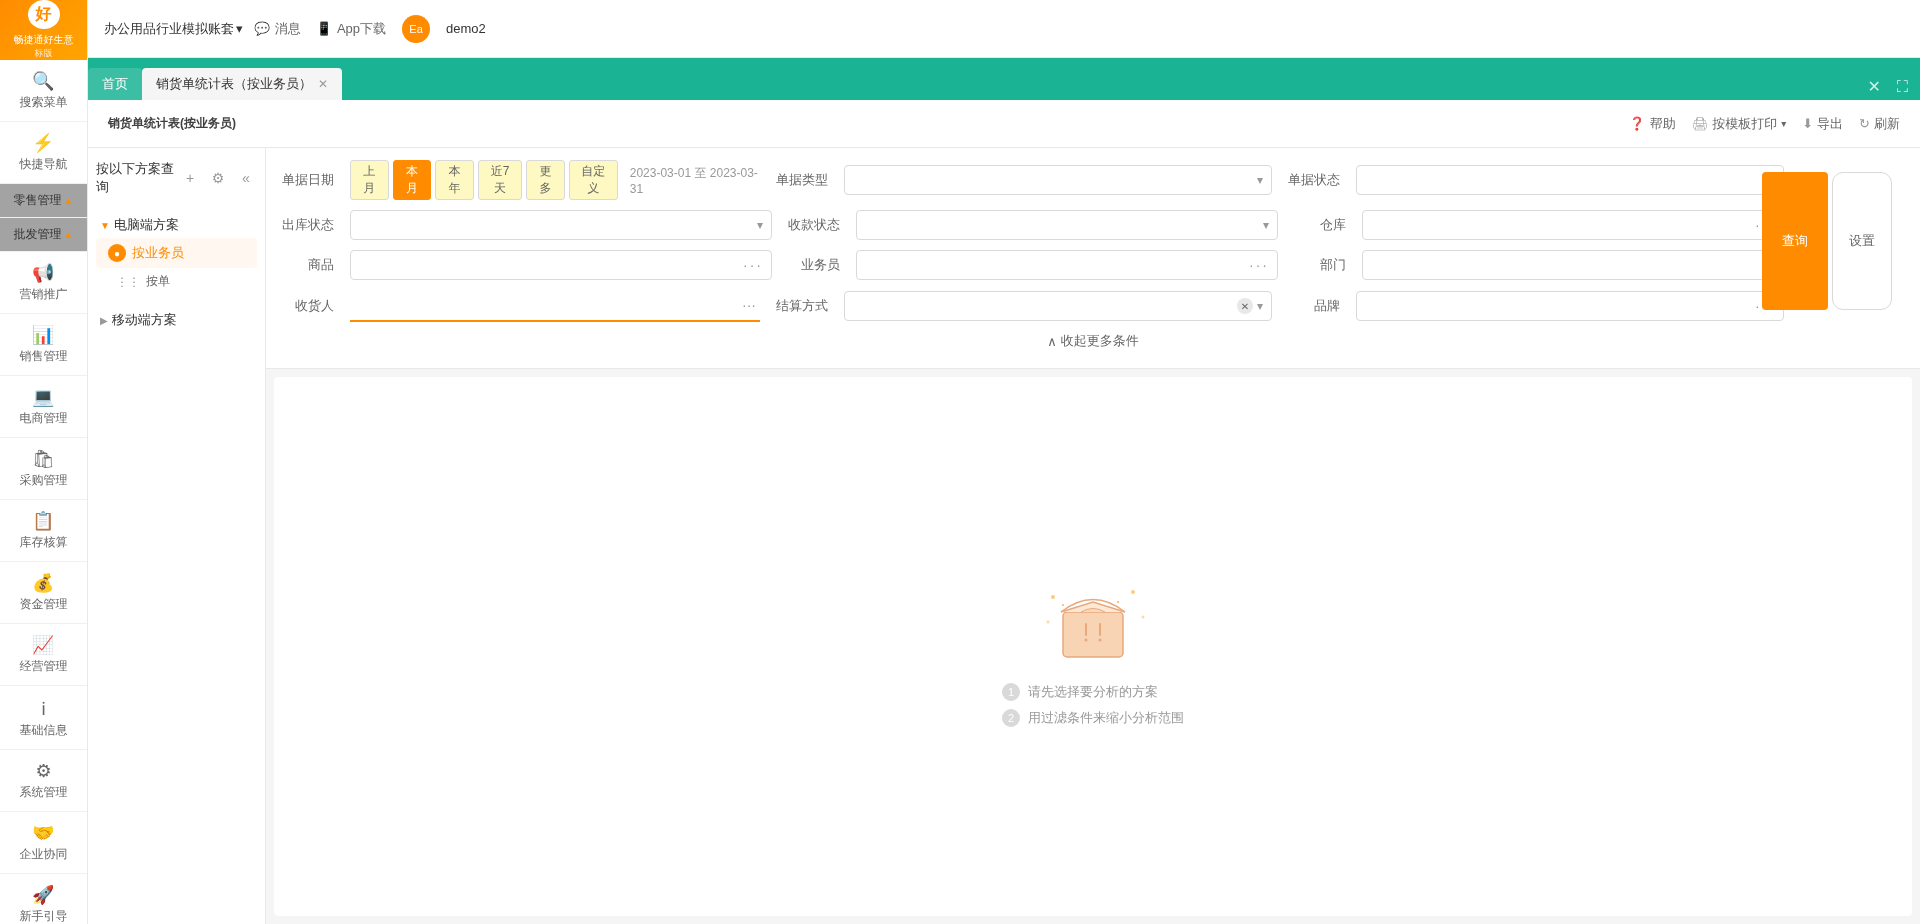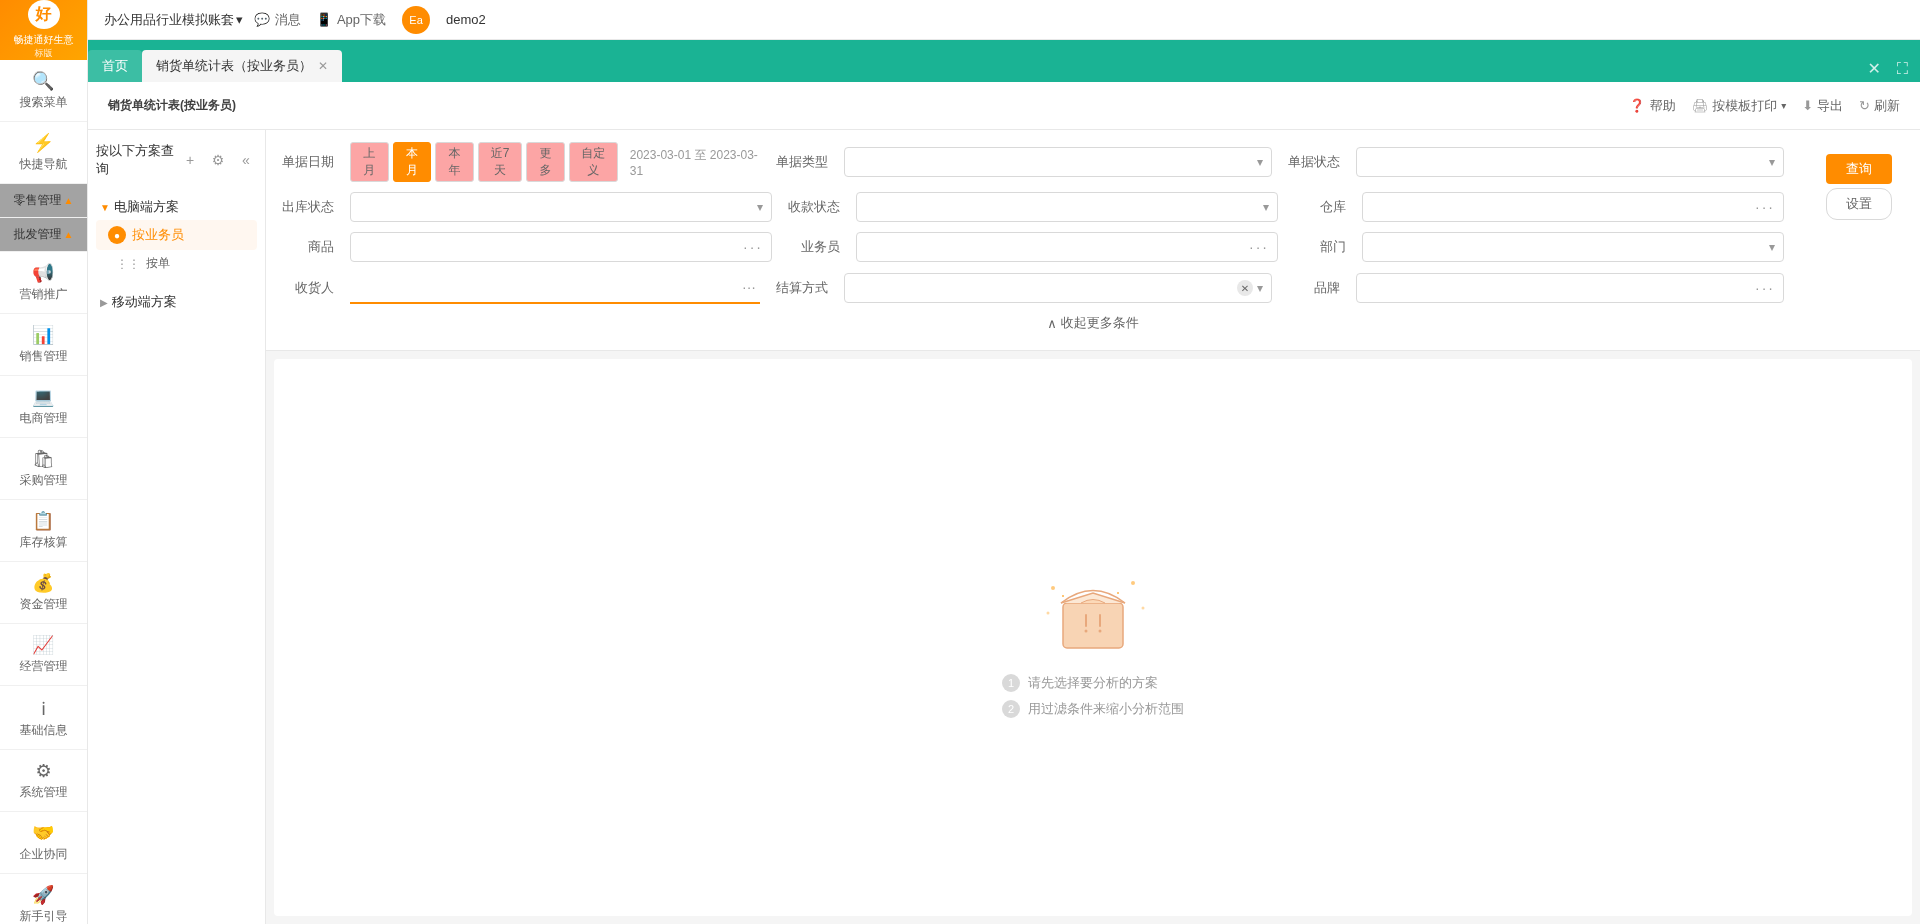--- a/index.html
+++ b/index.html
@@ -69,21 +69,21 @@
     
     .main-content {
       flex: 1;
       display: flex;
       flex-direction: column;
       overflow: hidden;
     }
 
     
     .topbar {
-      height: 40px;
+      height: 58px;
       background: #fff;
       border-bottom: 1px solid #e8e8e8;
       display: flex;
       align-items: center;
       padding: 0 16px;
       gap: 12px;
     }
     .topbar-actions {
       display: flex;
       align-items: center;
@@ -327,21 +327,21 @@
       align-items: center;
       gap: 4px;
     }
     .date-btn {
       padding: 2px 8px;
       border: 1px solid #d9d9d9;
       border-radius: 3px;
       font-size: 12px;
       cursor: pointer;
       color: #666;
-      background: #fca5a5;
+      background: #fef9c3;
     }
     .date-btn.active {
       background: #ff8c00;
       color: #fff;
       border-color: #ff8c00;
     }
     .date-range {
       font-size: 12px;
       color: #999;
       margin-left: 8px;
@@ -398,21 +398,21 @@
       margin-top: 4px;
     }
 
     
     .action-btns {
       position: absolute;
       right: 0;
       top: 0;
       bottom: 0;
       display: flex;
-      flex-direction: column;
+      flex-direction: row;
       gap: 4px;
       padding: 12px;
       justify-content: flex-start;
     }
     .btn-query {
       padding: 6px 20px;
       background: #ff8c00;
       color: #fff;
       border: none;
       border-radius: 4px;

